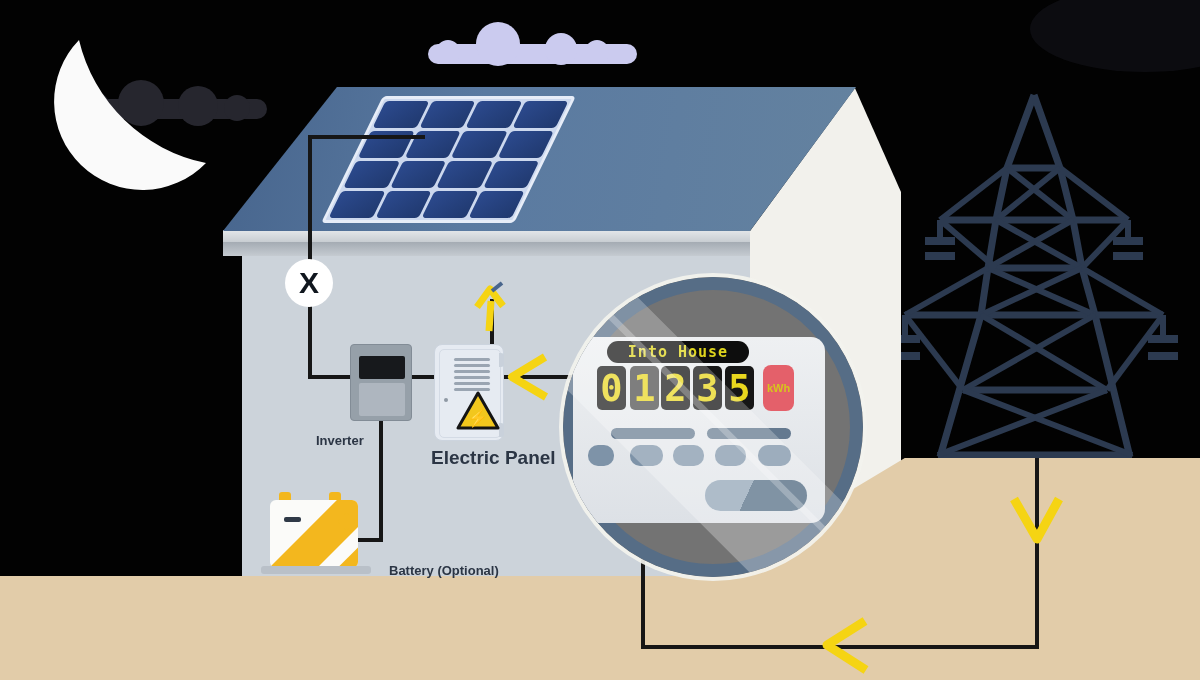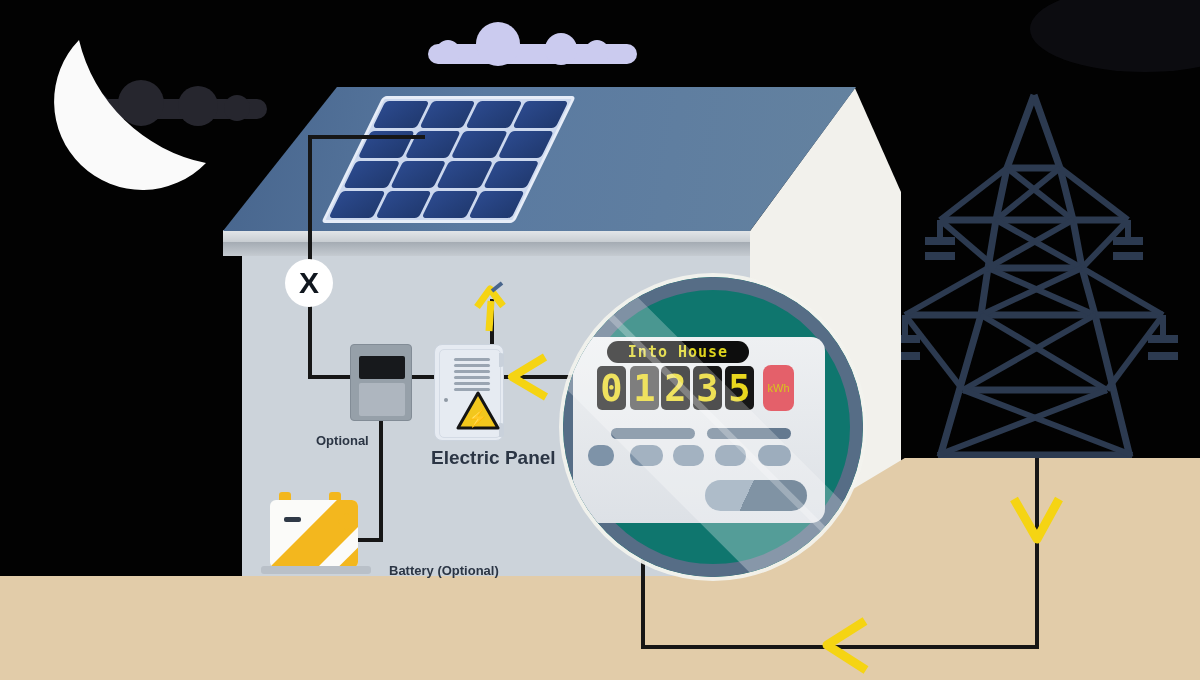--- a/index.html
+++ b/index.html
@@ -68,37 +68,37 @@
   
   .lbl{color:#2b3544;font-weight:bold;z-index:40;white-space:nowrap;}
   .lbl-title{left:429px;top:256px;font-size:18px;letter-spacing:.2px;}
   .lbl-inverter{left:316px;top:433px;font-size:13px;}
   .lbl-epanel{left:431px;top:447px;font-size:19px;}
   .lbl-battery{left:373px;top:563px;font-size:13px;padding-left:16px;}
 
   #arrows-svg{left:0;top:0;z-index:41;pointer-events:none;}
 
   
-  .meter{left:563px;top:277px;width:300px;height:300px;border-radius:50%;background:#0f766e;
+  .meter{left:563px;top:277px;width:300px;height:300px;border-radius:50%;background:#737373;
          overflow:hidden;z-index:50;box-shadow:0 0 0 4px rgba(243,243,238,.92);}
   .meter-ring{left:0;top:0;width:300px;height:300px;border-radius:50%;
               border:13px solid #566d86;box-sizing:border-box;}
   .meter-face{left:10px;top:60px;width:252px;height:186px;border-radius:14px;
               background:linear-gradient(#eef0f2,#dde1e6);}
   .m-pill{left:44px;top:64px;width:142px;height:22px;border-radius:11px;background:#0d0d0d;
           display:flex;align-items:center;justify-content:center;
           font-family:"DejaVu Sans Mono",monospace;font-weight:bold;font-size:15px;color:#ded41d;
           letter-spacing:1px;}
   .digit{top:89px;width:29px;height:44px;border-radius:5px;background:#161616;
          display:flex;align-items:center;justify-content:center;
          font-family:"DejaVu Sans Mono",monospace;font-weight:bold;font-size:37px;color:#e9d71e;}
   .digit.dim{background:#4a4a4a;}
   .kwh{left:200px;top:88px;width:31px;height:46px;border-radius:8px;background:#e4606a;
        display:flex;align-items:center;justify-content:center;
-       font-weight:normal;font-size:11px;color:#d6c51d;}
+       font-weight:bold;font-size:11px;color:#d6c51d;}
   .mbar{top:151px;height:11px;border-radius:6px;background:#64798f;}
   .mbtn{top:168px;height:21px;border-radius:10px;background:#7e93a8;}
   .mbigpill{left:142px;top:203px;width:102px;height:31px;border-radius:16px;
             background:linear-gradient(115deg,#8da1b4 0 42%,#4d677f 42%);}
   .shine{background:rgba(255,255,255,.29);}
 </style>
 </head>
 <body>
 
 <div id="stage">
@@ -239,21 +239,21 @@
     <div class="abs bbody">
       <div class="abs bstripe" style="left:30px;top:-24px;width:34px;height:136px;"></div>
       <div class="abs bstripe" style="left:62px;top:26px;width:22px;height:104px;"></div>
       <div class="abs bminus"></div>
       <div class="abs bplus-h"></div>
       <div class="abs bplus-v"></div>
     </div>
     <div class="abs bplatform"></div>
   </div>
 
-  <div class="abs lbl lbl-inverter">Optional</div>
+  <div class="abs lbl lbl-inverter">Inverter</div>
   <div class="abs lbl lbl-epanel">Electric Panel</div>
   <div class="abs lbl lbl-battery">Battery (Optional)</div>
 
   <svg id="arrows-svg" class="abs" width="1200" height="680" viewBox="0 0 1200 680" fill="none">
     <g stroke="#f5d413">
       <line x1="489" y1="331" x2="491" y2="301" stroke-width="7"></line>
       <polyline points="477,307 490,289 503,306" stroke-width="7" stroke-linejoin="round"></polyline>
       <polyline points="545,357 512,377 546,397" stroke-width="8" stroke-linejoin="round"></polyline>
       <polyline points="1014,499 1037,539 1059,499" stroke-width="9" stroke-linejoin="round"></polyline>
       <polyline points="865,621 827,645 866,670" stroke-width="9" stroke-linejoin="round"></polyline>

